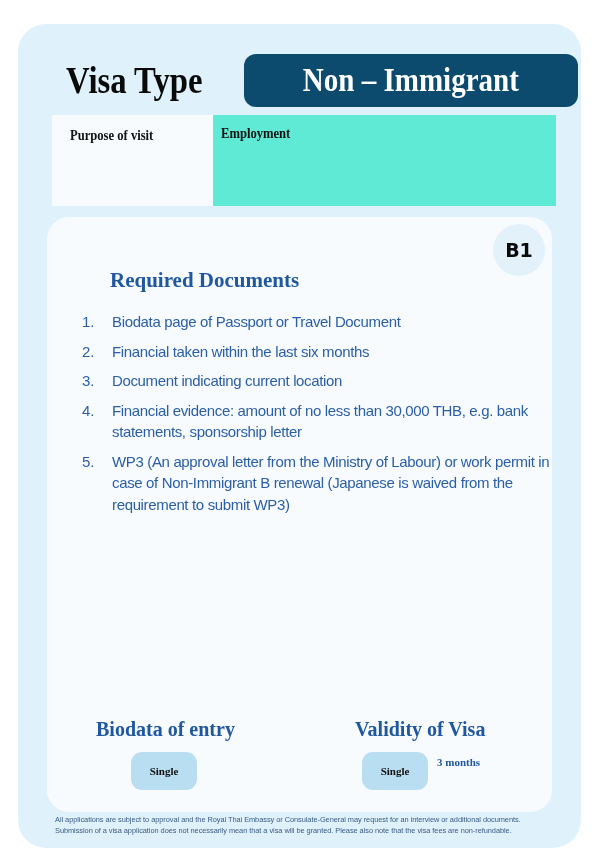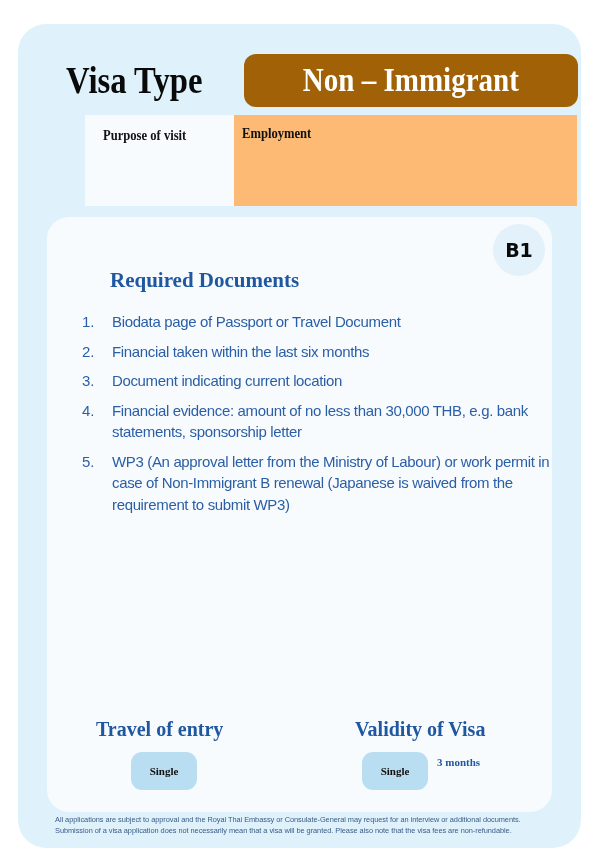--- a/index.html
+++ b/index.html
@@ -11,36 +11,36 @@
     position: absolute; left: 18px; top: 24px; width: 563px; height: 824px;
     background: #dff2fb; border-radius: 28px;
   }
   .title {
     position: absolute; left: 66px; top: 58px; font-family: "Liberation Serif", serif;
     font-weight: bold; font-size: 38px; color: #0a0a0a; letter-spacing: 0px;
     transform: scaleX(0.86); transform-origin: left center; white-space: nowrap;
   }
   .type-badge {
     position: absolute; left: 244px; top: 54px; width: 334px; height: 53px;
-    background: #a16207; border-radius: 12px;
+    background: #0c4a6e; border-radius: 12px;
     display: flex; align-items: center; justify-content: center;
   }
   .type-badge span {
     font-family: "Liberation Serif", serif; font-weight: bold; font-size: 33px; color: #ffffff;
     transform: scaleX(0.88); white-space: nowrap;
   }
   .purpose-label-box {
-    position: absolute; left: 52px; top: 115px; width: 177px; height: 91px; background: #f7fbfe; margin-left: 33px;
+    position: absolute; left: 52px; top: 115px; width: 177px; height: 91px; background: #f7fbfe;
   }
   .purpose-label {
     position: absolute; left: 18px; top: 13px; font-family: "Liberation Serif", serif;
     font-weight: bold; font-size: 14px; color: #111; transform: scaleX(0.9); transform-origin: left; white-space: nowrap;
   }
   .purpose-value-box {
-    position: absolute; left: 234px; top: 115px; width: 343px; height: 91px; background: #fdba74; text-decoration: underline;
+    position: absolute; left: 213px; top: 115px; width: 343px; height: 91px; background: #5eead4; text-decoration: underline;
   }
   .purpose-value {
     position: absolute; left: 8px; top: 11px; font-family: "Liberation Serif", serif;
     font-weight: bold; font-size: 14px; color: #111; transform: scaleX(0.9); transform-origin: left; white-space: nowrap;
   }
   .inner {
     position: absolute; left: 47px; top: 217px; width: 505px; height: 595px;
     background: #f8fbfe; border-radius: 22px;
   }
   .code-badge {
@@ -121,20 +121,20 @@
   <li class="doc-item">
     <span class="num">4.</span>
     <span class="txt">Financial evidence: amount of no less than 30,000 THB, e.g. bank statements, sponsorship letter</span>
   </li>
   <li class="doc-item">
     <span class="num">5.</span>
     <span class="txt">WP3 (An approval letter from the Ministry of Labour) or work permit in case of Non-Immigrant B renewal (Japanese is waived from the requirement to submit WP3)</span>
   </li>
 </ul>
 
-<div class="entry-heading">Travel of entry</div>
+<div class="entry-heading">Biodata of entry</div>
 <div class="pill pill-entry">Single</div>
 
 <div class="validity-heading">Validity of Visa</div>
 <div class="pill pill-validity">Single</div>
 <div class="validity-duration">3 months</div>
 
 <div class="disclaimer">All applications are subject to approval and the Royal Thai Embassy or Consulate-General may request for an interview or additional documents. Submission of a visa application does not necessarily mean that a visa will be granted. Please also note that the visa fees are non-refundable.</div>
 
 </body></html>

